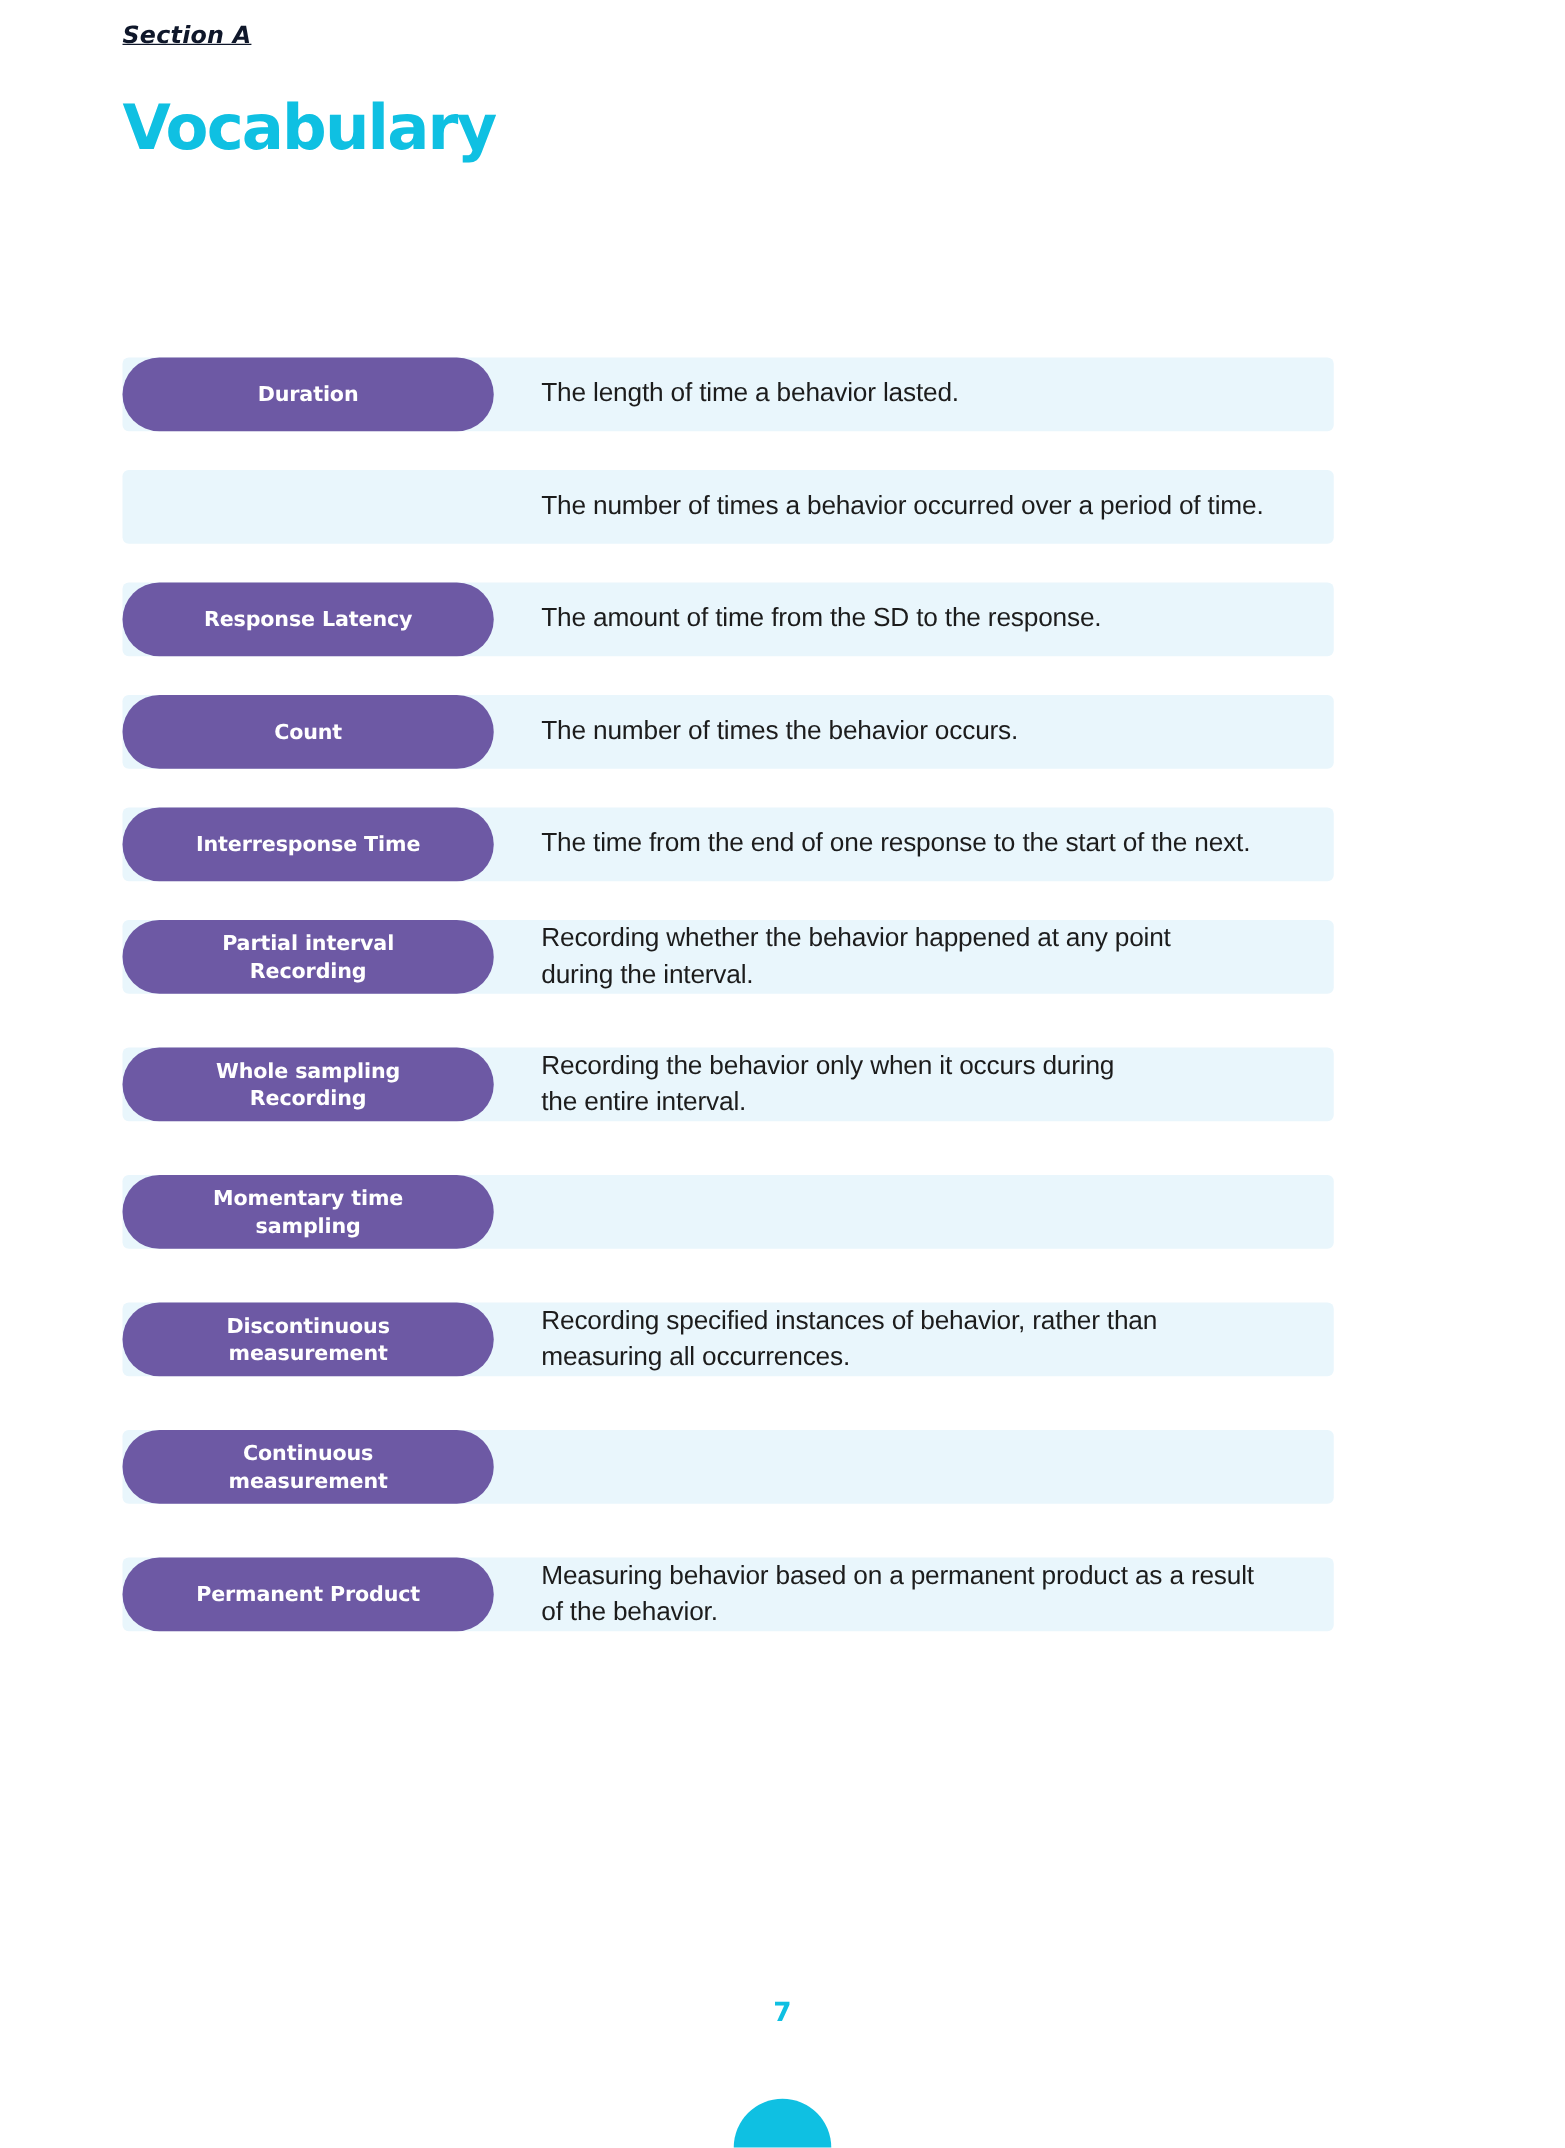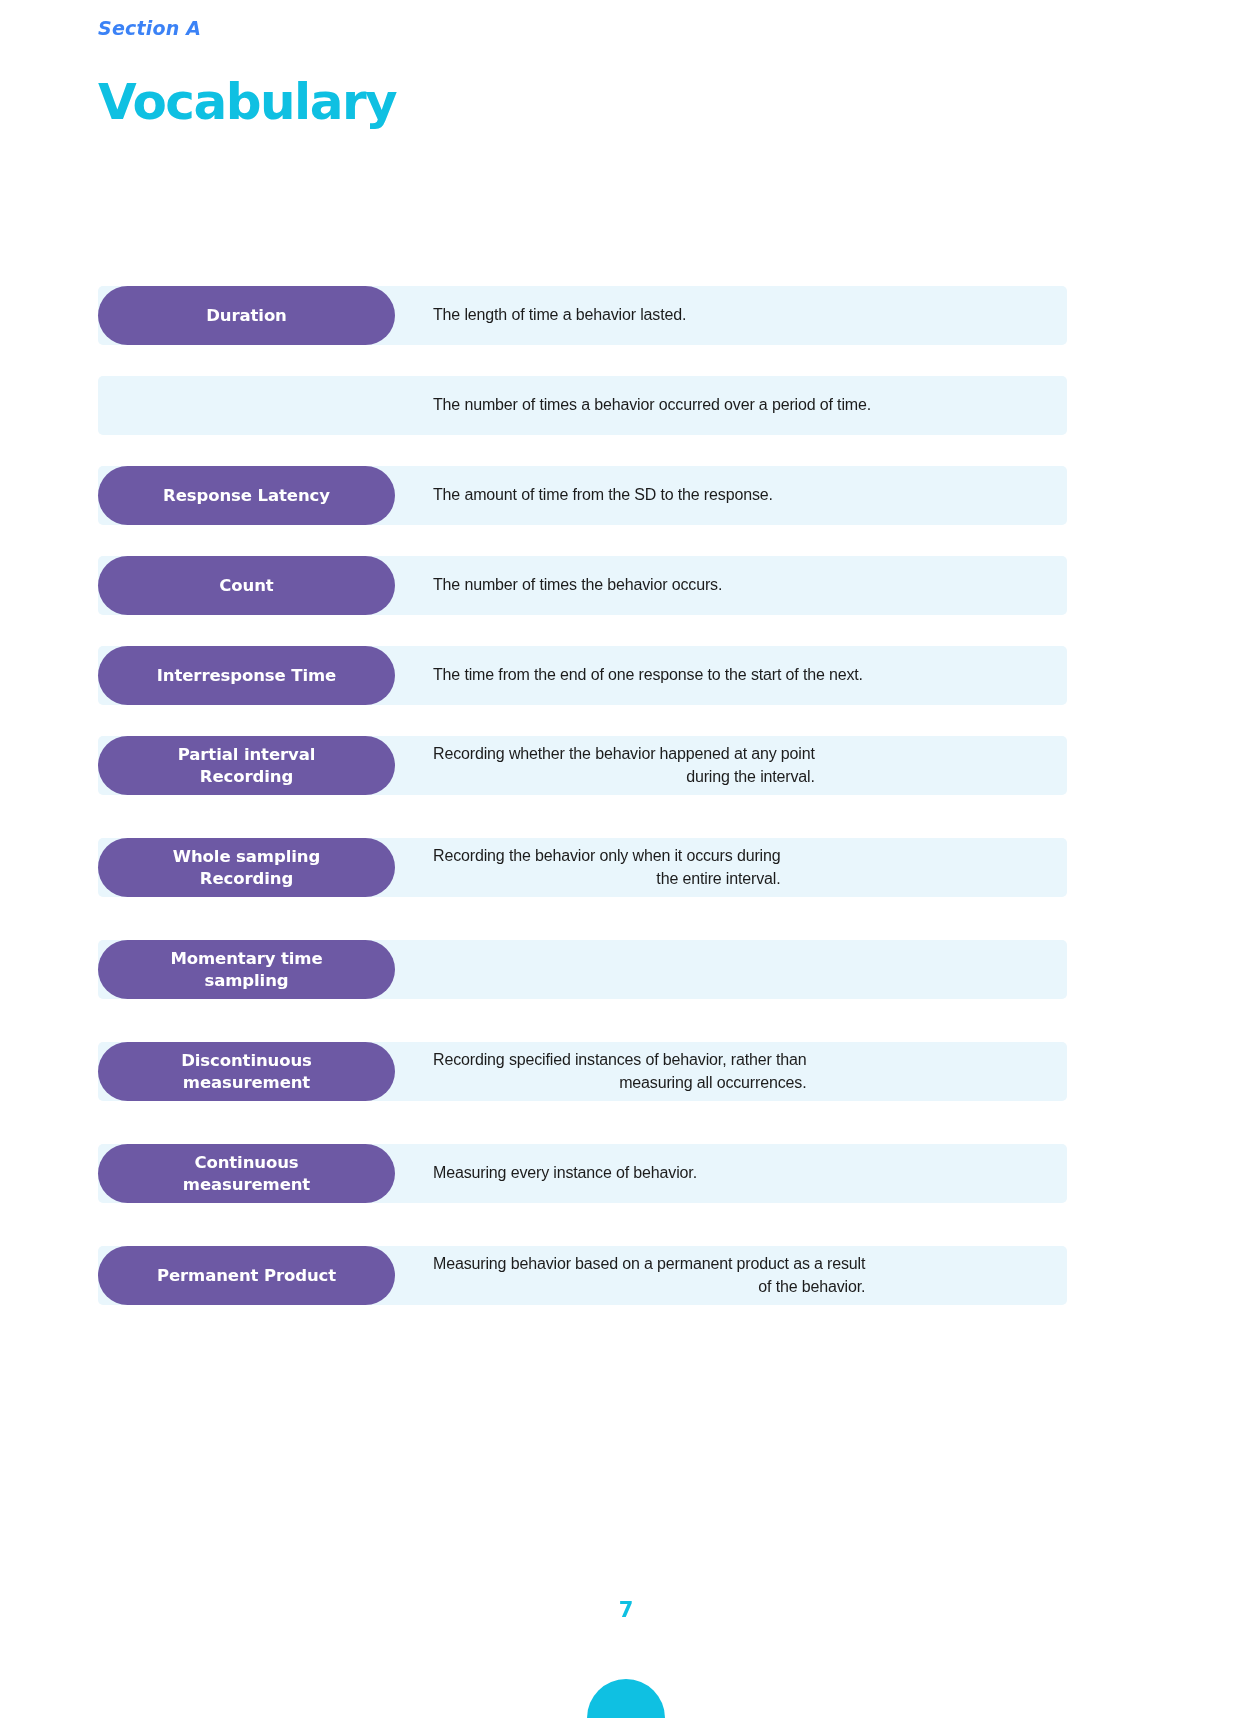--- a/index.html
+++ b/index.html
@@ -27,23 +27,24 @@
     position: absolute;
     left: 98px;
     top: 18px;
     width: 900px;
   }
   .section-label {
     font-family: "DejaVu Sans", sans-serif;
     font-size: 19px;
     font-weight: bold;
     font-style: italic;
-    color: #3b82f6;
+    color: #0f172a;
     letter-spacing: 0.2px;
     line-height: 1.1;
+    text-decoration: underline;
   }
   .page-title {
     font-family: "DejaVu Sans", sans-serif;
     font-size: 50px;
     font-weight: bold;
     color: #0fc0e2;
     line-height: 1.0;
     margin-top: 38px;
     letter-spacing: -1.5px;
   }
@@ -110,27 +111,26 @@
     position: absolute;
     left: 433px;
     top: 0;
     right: 195px;
     height: 59px;
     display: flex;
     align-items: center;
   }
   .vocab-def-text {
     font-family: "Liberation Sans", sans-serif;
-    font-size: 16px;
+    font-size: 21px;
     font-weight: normal;
     color: #1c1c1c;
     line-height: 1.38;
     white-space: pre-line;
     letter-spacing: -0.15px;
-    text-align: right;
   }
   .vocab-def.top {
     align-items: center;
   }
 
   
   .footer {
     position: absolute;
     left: 0;
     bottom: 0;
@@ -252,23 +252,20 @@
           <div class="vocab-def-text">Recording specified instances of behavior, rather than
 measuring all occurrences.</div>
         </div>
       </div>
       <div class="vocab-row tall">
         <div class="vocab-bar"></div>
         <div class="vocab-pill">
           <div class="vocab-pill-text">Continuous
 measurement</div>
         </div>
-        <div class="vocab-def">
-          <div class="vocab-def-text">Measuring every instance of behavior.</div>
-        </div>
       </div>
       <div class="vocab-row">
         <div class="vocab-bar"></div>
         <div class="vocab-pill">
           <div class="vocab-pill-text">Permanent Product</div>
         </div>
         <div class="vocab-def top">
           <div class="vocab-def-text">Measuring behavior based on a permanent product as a result
 of the behavior.</div>
         </div>

